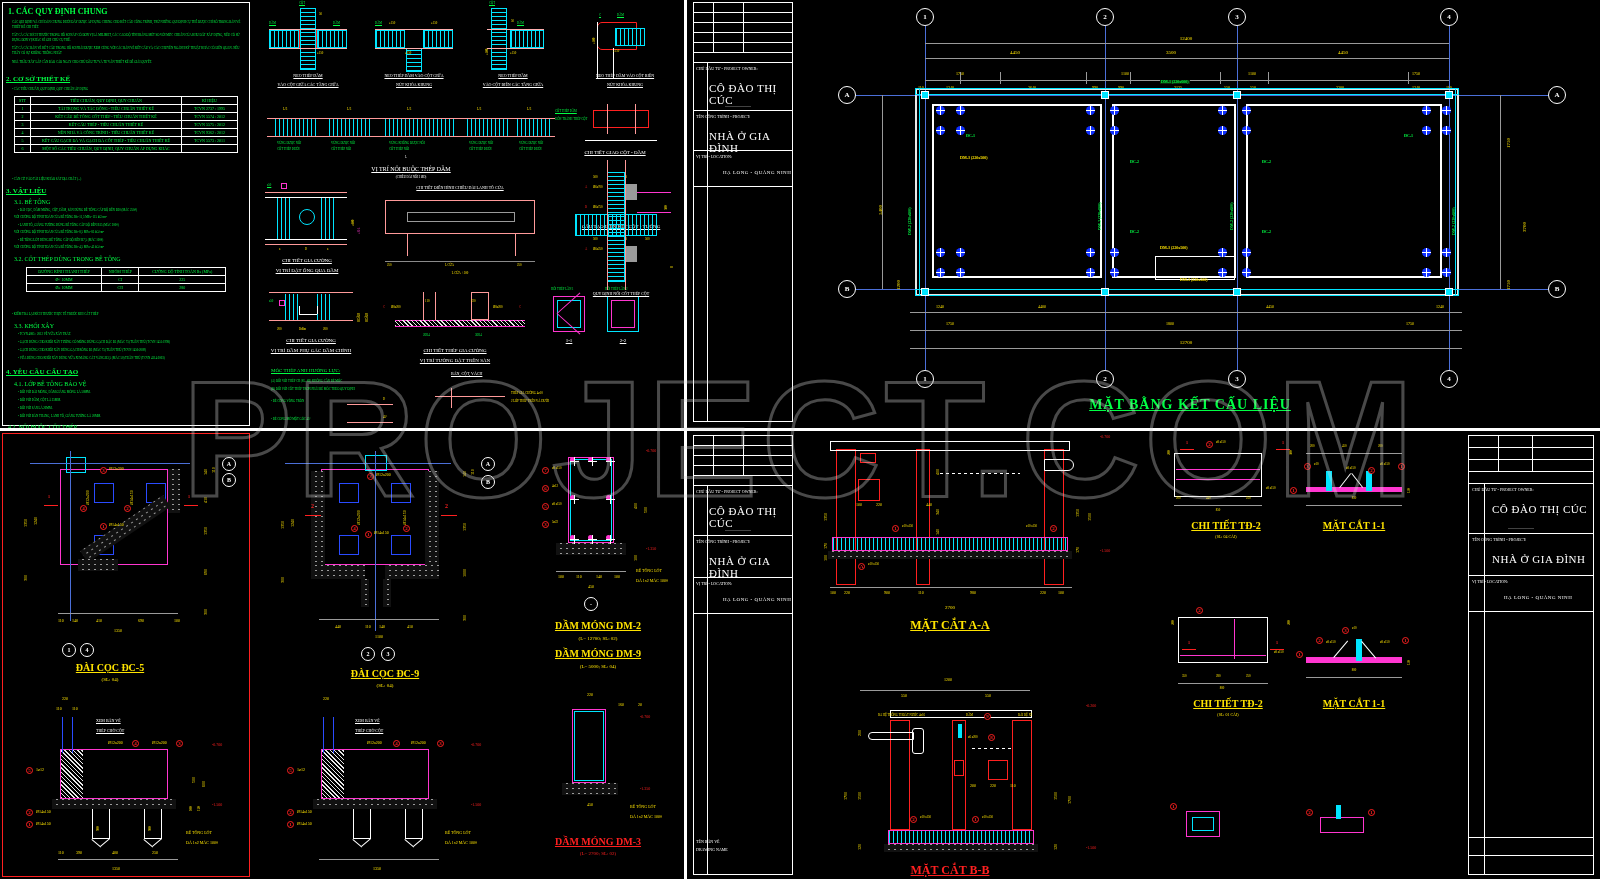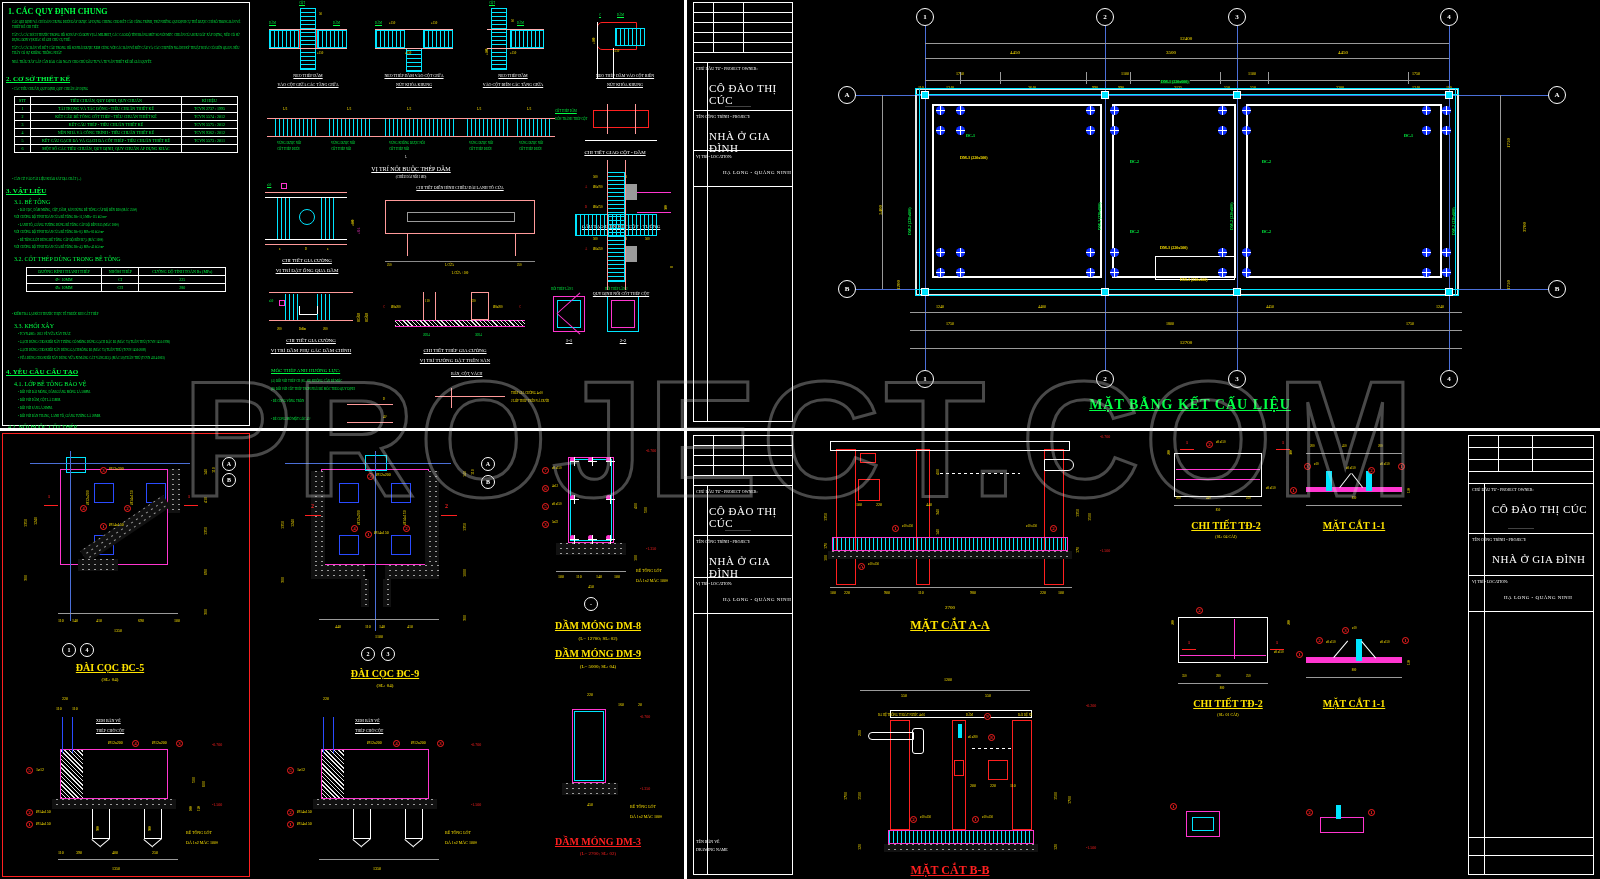--- a/index.html
+++ b/index.html
@@ -885,21 +885,21 @@
 
     <div class="ln hl" style="left:46px;top:140px;width:70px;background:#9a9a9a;"></div>
     <div class="txt t4 yellow" style="left:48px;top:144px;">100</div>
     <div class="txt t4 yellow" style="left:66px;top:144px;">110</div>
     <div class="txt t4 yellow" style="left:86px;top:144px;">140</div>
     <div class="txt t4 yellow" style="left:104px;top:144px;">100</div>
     <div class="txt t4 yellow ctr" style="left:81px;top:154px;">450</div>
 
     <div class="bub" style="left:74px;top:166px;width:14px;height:14px;line-height:13px;font-size:6px;">-</div>
 
-    <div class="txt t10 yellow bold ctr ul" style="left:88px;top:190px;">DẦM MÓNG DM-8</div>
+    <div class="txt t10 yellow bold ctr ul" style="left:88px;top:190px;">DẦM MÓNG DM-2</div>
     <div class="txt t5 yellow ctr" style="left:88px;top:205px;">(L= 12700; SL: 02)</div>
     <div class="txt t10 yellow bold ctr ul" style="left:88px;top:218px;">DẦM MÓNG DM-9</div>
     <div class="txt t5 yellow ctr" style="left:88px;top:233px;">(L= 5000; SL: 04)</div>
 
     <div class="box c" style="left:64px;top:280px;width:30px;height:70px;"></div>
     <div class="box m" style="left:62px;top:278px;width:34px;height:74px;"></div>
     <div class="concrete" style="position:absolute;left:52px;top:352px;width:56px;height:12px;"></div>
     <div class="txt t4 yellow ctr" style="left:80px;top:262px;">220</div>
     <div class="txt t4 yellow" style="left:108px;top:272px;">160</div>
     <div class="txt t4 yellow" style="left:128px;top:272px;">20</div>

